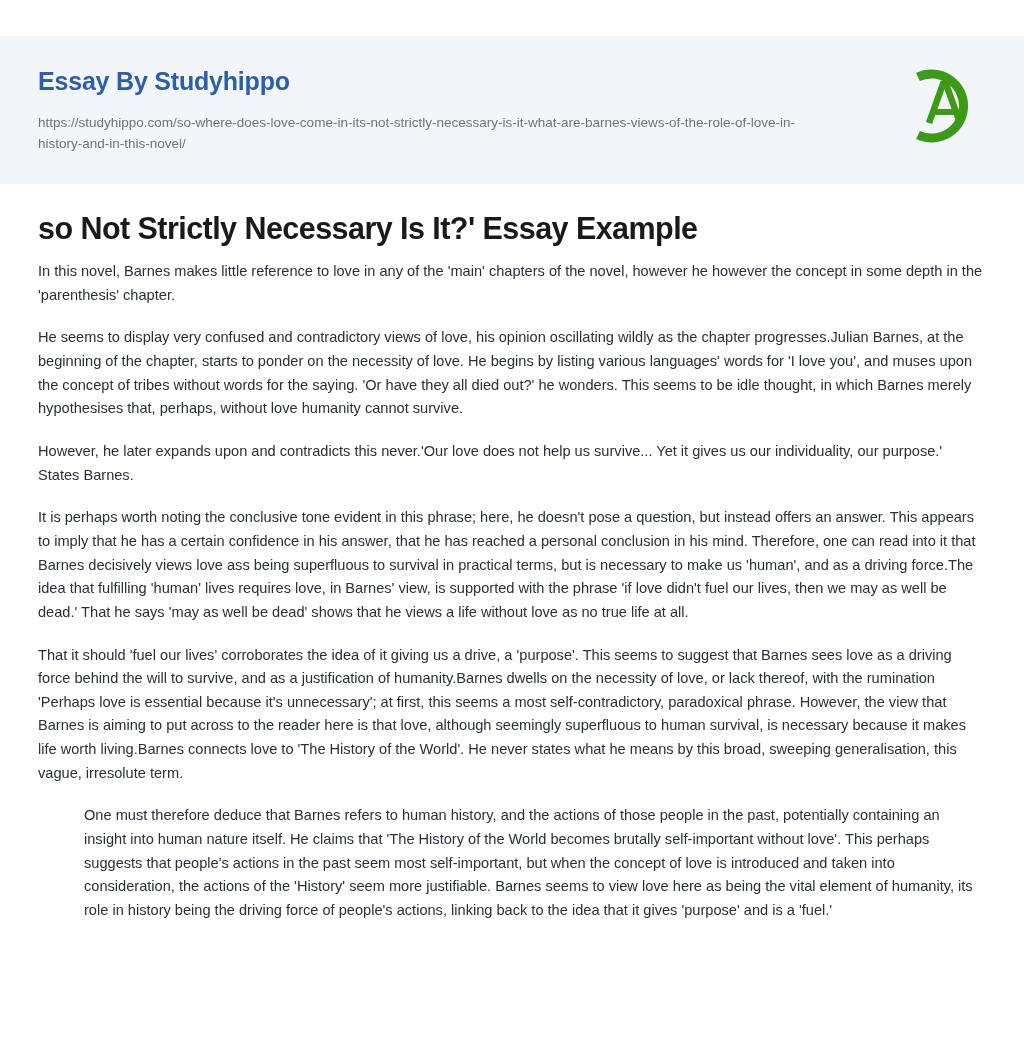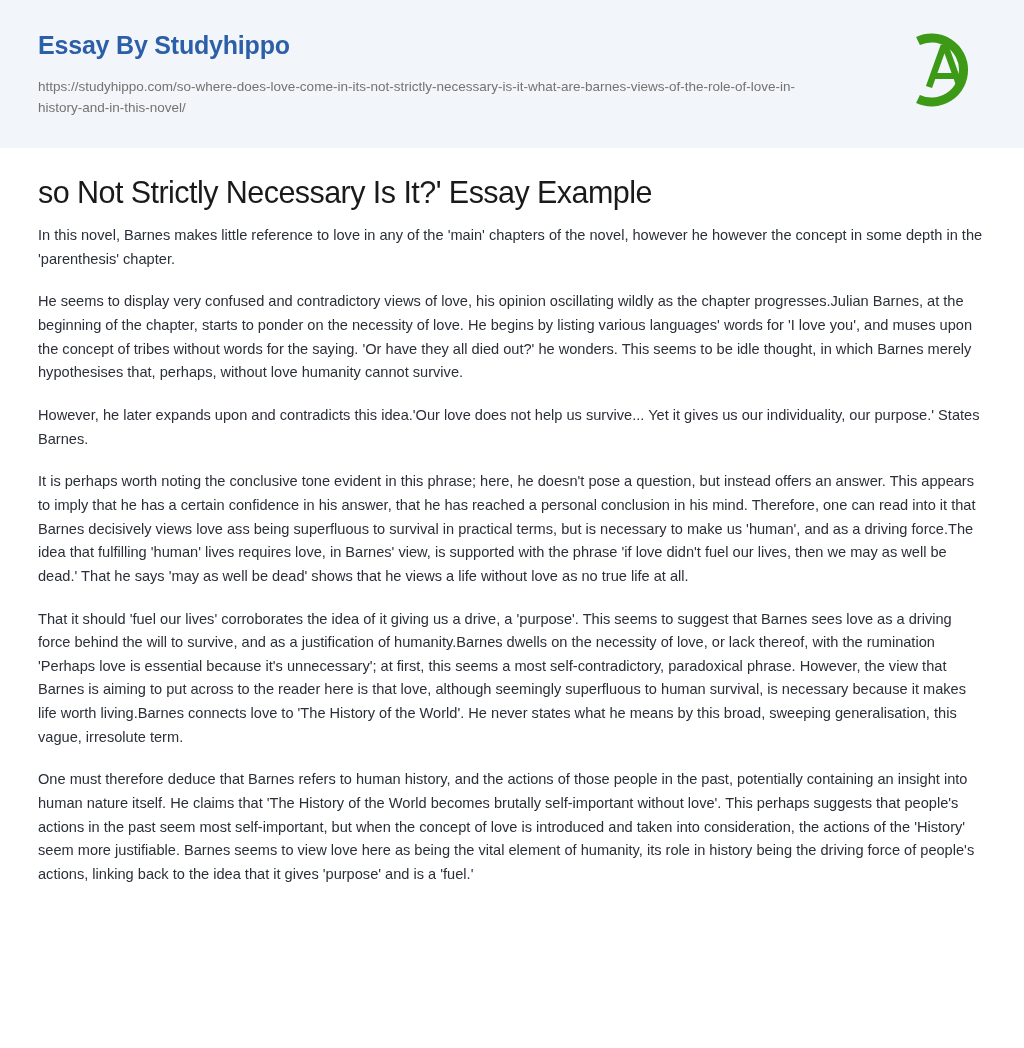--- a/index.html
+++ b/index.html
@@ -16,20 +16,21 @@
     -webkit-font-smoothing: antialiased;
     overflow: hidden;
   }
 
   
   .page-header {
     background: #f2f5f9;
     height: 148px;
     padding: 32px 38px 0 38px;
     position: relative;
+    margin-top: 36px;
   }
   .brand-title {
     font-size: 25px;
     font-weight: bold;
     color: #2c5fa8;
     letter-spacing: -0.2px;
     line-height: 1.1;
     margin: 0 0 16px 0;
   }
   .source-url {
@@ -52,34 +53,34 @@
     height: 92px;
   }
   .logo-wrap svg { display: block; }
 
   
   .article {
     padding: 26px 40px 0 38px;
   }
   .article-title {
     font-size: 30.5px;
-    font-weight: normal;
+    font-weight: bold;
     color: #1a1a1c;
     letter-spacing: -0.55px;
     line-height: 1.22;
     margin: 0 0 13px 0;
   }
   .article-body p {
     font-size: 14.6px;
     line-height: 1.62;
     color: #2b2f38;
     margin: 0 0 19px 0;
     max-width: 950px;
   }
-  .article-body p:last-child { margin-bottom: 0; }
+  .article-body p:last-child { margin-bottom: 0; margin-left: 46px; }
 </style>
 </head>
 <body>
 
 <header class="page-header">
   <h1 class="brand-title">Essay By Studyhippo</h1>
 
   <a class="source-url" href="#">https://studyhippo.com/so-where-does-love-come-in-its-not-strictly-necessary-is-it-what-are-barnes-views-of-the-role-of-love-in-history-and-in-this-novel/</a>
 
   <div class="logo-wrap">
@@ -90,18 +91,18 @@
     </svg>
   </div>
 </header>
 
 <main class="article">
   <h2 class="article-title">so Not Strictly Necessary Is It?' Essay Example</h2>
 
   <div class="article-body">
     <p>In this novel, Barnes makes little reference to love in any of the 'main' chapters of the novel, however he however the concept in some depth in the 'parenthesis' chapter.</p>
     <p>He seems to display very confused and contradictory views of love, his opinion oscillating wildly as the chapter progresses.Julian Barnes, at the beginning of the chapter, starts to ponder on the necessity of love. He begins by listing various languages' words for 'I love you', and muses upon the concept of tribes without words for the saying. 'Or have they all died out?' he wonders. This seems to be idle thought, in which Barnes merely hypothesises that, perhaps, without love humanity cannot survive.</p>
-    <p>However, he later expands upon and contradicts this idea.'Our love does not help us survive... Yet it gives us our individuality, our purpose.' States Barnes.</p>
+    <p>However, he later expands upon and contradicts this never.'Our love does not help us survive... Yet it gives us our individuality, our purpose.' States Barnes.</p>
     <p>It is perhaps worth noting the conclusive tone evident in this phrase; here, he doesn't pose a question, but instead offers an answer. This appears to imply that he has a certain confidence in his answer, that he has reached a personal conclusion in his mind. Therefore, one can read into it that Barnes decisively views love ass being superfluous to survival in practical terms, but is necessary to make us 'human', and as a driving force.The idea that fulfilling 'human' lives requires love, in Barnes' view, is supported with the phrase 'if love didn't fuel our lives, then we may as well be dead.' That he says 'may as well be dead' shows that he views a life without love as no true life at all.</p>
     <p>That it should 'fuel our lives' corroborates the idea of it giving us a drive, a 'purpose'. This seems to suggest that Barnes sees love as a driving force behind the will to survive, and as a justification of humanity.Barnes dwells on the necessity of love, or lack thereof, with the rumination 'Perhaps love is essential because it's unnecessary'; at first, this seems a most self-contradictory, paradoxical phrase. However, the view that Barnes is aiming to put across to the reader here is that love, although seemingly superfluous to human survival, is necessary because it makes life worth living.Barnes connects love to 'The History of the World'. He never states what he means by this broad, sweeping generalisation, this vague, irresolute term.</p>
     <p>One must therefore deduce that Barnes refers to human history, and the actions of those people in the past, potentially containing an insight into human nature itself. He claims that 'The History of the World becomes brutally self-important without love'. This perhaps suggests that people's actions in the past seem most self-important, but when the concept of love is introduced and taken into consideration, the actions of the 'History' seem more justifiable. Barnes seems to view love here as being the vital element of humanity, its role in history being the driving force of people's actions, linking back to the idea that it gives 'purpose' and is a 'fuel.'</p>
   </div>
 </main>
 
 </body></html>

